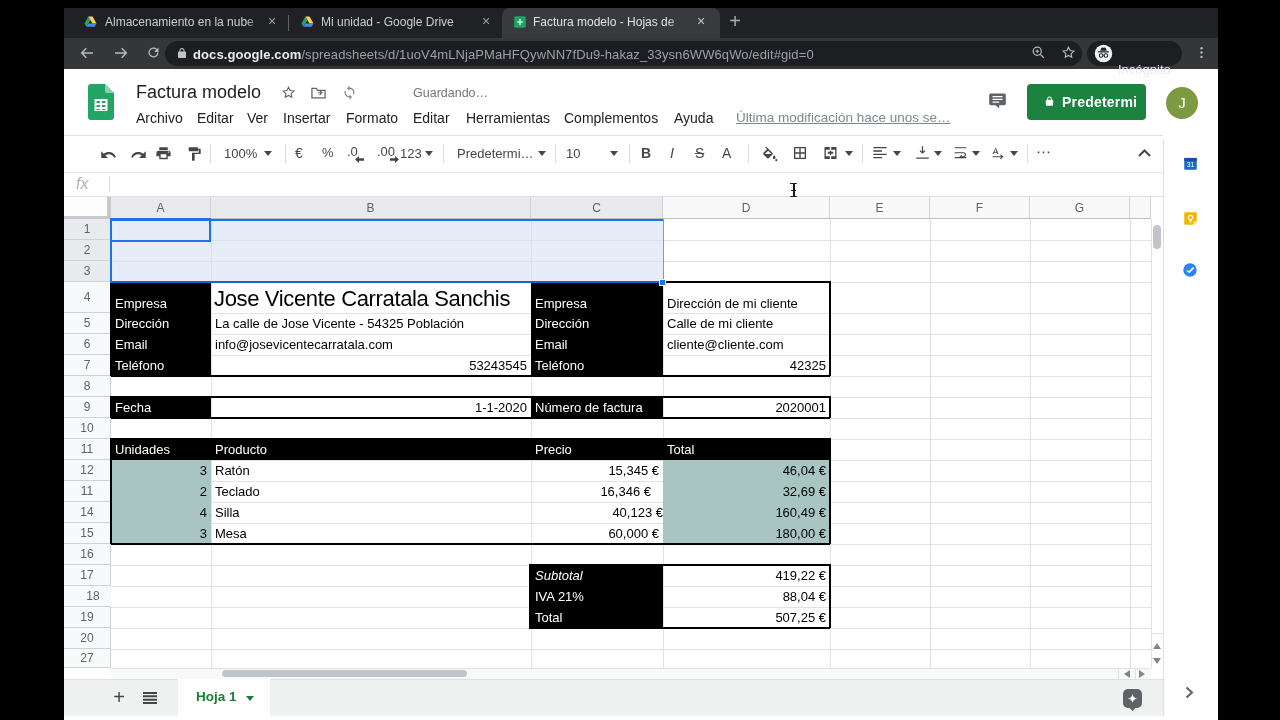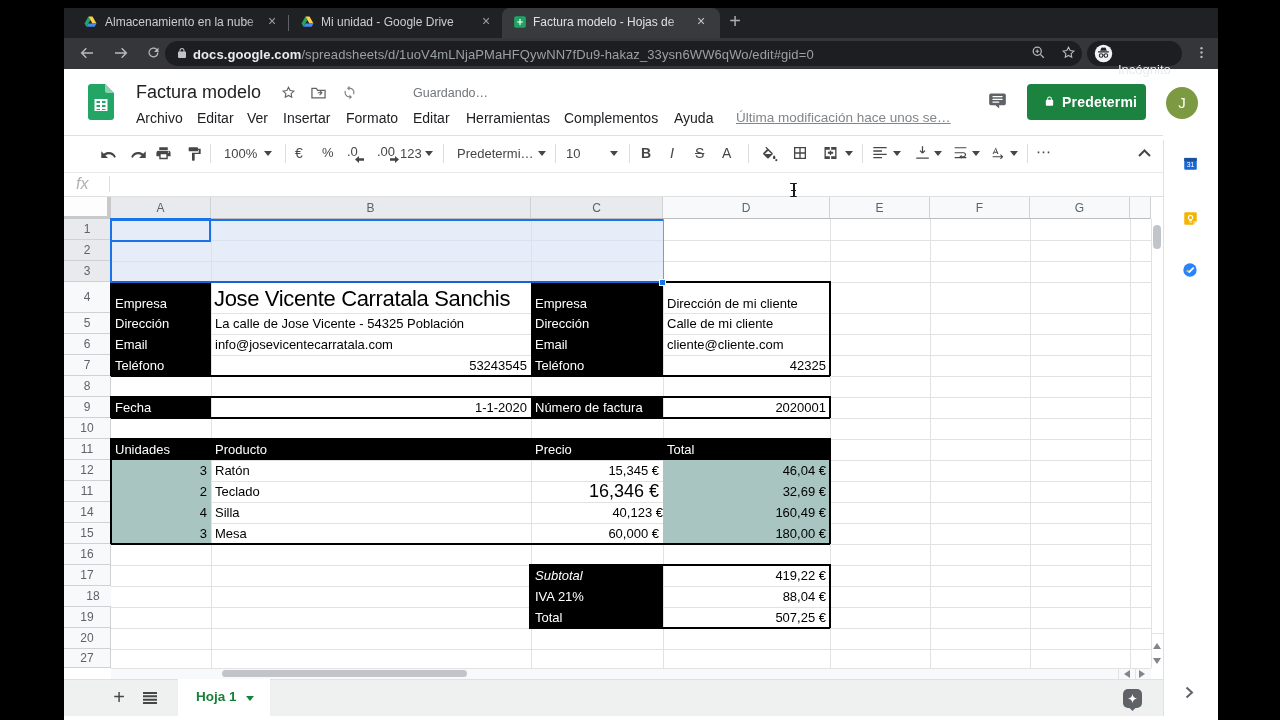--- a/index.html
+++ b/index.html
@@ -298,21 +298,21 @@
 <div style="position:absolute;left:663px;top:439px;width:167px;height:21px;font-size:13px;line-height:21px;white-space:nowrap;overflow:hidden;text-align:left;padding-left:4px;background:#000;color:#fff;">Total</div>
 <div style="position:absolute;left:111px;top:460px;width:100px;height:21px;font-size:13px;line-height:21px;white-space:nowrap;overflow:hidden;text-align:right;padding-right:4px;background:#a8c5c1;color:#000;">3</div>
 <div style="position:absolute;left:111px;top:481px;width:100px;height:1px;background:rgba(0,0,0,0.07);"></div>
 <div style="position:absolute;left:211px;top:460px;width:320px;height:21px;font-size:13px;line-height:21px;white-space:nowrap;overflow:hidden;text-align:left;padding-left:4px;color:#000;">Ratón</div>
 <div style="position:absolute;left:531px;top:460px;width:132px;height:21px;font-size:13px;line-height:21px;white-space:nowrap;overflow:hidden;text-align:right;padding-right:4px;color:#000;">15,345 €</div>
 <div style="position:absolute;left:663px;top:460px;width:167px;height:21px;font-size:13px;line-height:21px;white-space:nowrap;overflow:hidden;text-align:right;padding-right:4px;background:#a8c5c1;color:#000;">46,04 €</div>
 <div style="position:absolute;left:663px;top:481px;width:167px;height:1px;background:rgba(0,0,0,0.07);"></div>
 <div style="position:absolute;left:111px;top:481px;width:100px;height:21px;font-size:13px;line-height:21px;white-space:nowrap;overflow:hidden;text-align:right;padding-right:4px;background:#a8c5c1;color:#000;">2</div>
 <div style="position:absolute;left:111px;top:502px;width:100px;height:1px;background:rgba(0,0,0,0.07);"></div>
 <div style="position:absolute;left:211px;top:481px;width:320px;height:21px;font-size:13px;line-height:21px;white-space:nowrap;overflow:hidden;text-align:left;padding-left:4px;color:#000;">Teclado</div>
-<div style="position:absolute;left:531px;top:481px;width:132px;height:21px;font-size:18px;line-height:21px;white-space:nowrap;overflow:hidden;text-align:right;padding-right:4px;color:#000;">16,346 €</div>
+<div style="position:absolute;left:531px;top:481px;width:132px;height:21px;font-size:13px;line-height:21px;white-space:nowrap;overflow:hidden;text-align:right;padding-right:12px;color:#000;">16,346 €</div>
 <div style="position:absolute;left:663px;top:481px;width:167px;height:21px;font-size:13px;line-height:21px;white-space:nowrap;overflow:hidden;text-align:right;padding-right:4px;background:#a8c5c1;color:#000;">32,69 €</div>
 <div style="position:absolute;left:663px;top:502px;width:167px;height:1px;background:rgba(0,0,0,0.07);"></div>
 <div style="position:absolute;left:111px;top:502px;width:100px;height:21px;font-size:13px;line-height:21px;white-space:nowrap;overflow:hidden;text-align:right;padding-right:4px;background:#a8c5c1;color:#000;">4</div>
 <div style="position:absolute;left:111px;top:523px;width:100px;height:1px;background:rgba(0,0,0,0.07);"></div>
 <div style="position:absolute;left:211px;top:502px;width:320px;height:21px;font-size:13px;line-height:21px;white-space:nowrap;overflow:hidden;text-align:left;padding-left:4px;color:#000;">Silla</div>
 <div style="position:absolute;left:531px;top:502px;width:132px;height:21px;font-size:13px;line-height:21px;white-space:nowrap;overflow:hidden;text-align:right;padding-right:0;color:#000;">40,123 €</div>
 <div style="position:absolute;left:663px;top:502px;width:167px;height:21px;font-size:13px;line-height:21px;white-space:nowrap;overflow:hidden;text-align:right;padding-right:4px;background:#a8c5c1;color:#000;">160,49 €</div>
 <div style="position:absolute;left:663px;top:523px;width:167px;height:1px;background:rgba(0,0,0,0.07);"></div>
 <div style="position:absolute;left:111px;top:523px;width:100px;height:21px;font-size:13px;line-height:21px;white-space:nowrap;overflow:hidden;text-align:right;padding-right:4px;background:#a8c5c1;color:#000;">3</div>
 <div style="position:absolute;left:111px;top:544px;width:100px;height:1px;background:rgba(0,0,0,0.07);"></div>

